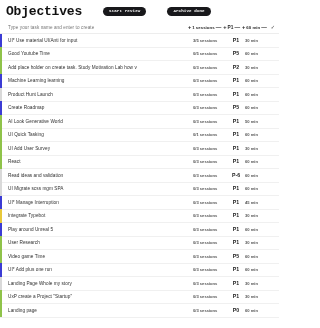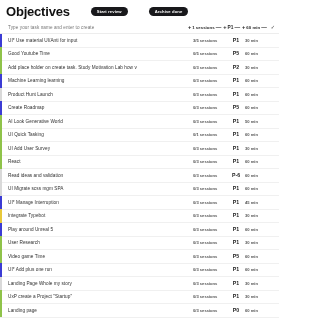--- a/index.html
+++ b/index.html
@@ -8,20 +8,21 @@
     background:#ffffff;
     font-family:"Liberation Sans", sans-serif;
     overflow:hidden;
   }
   #app { width:279px; height:328px; position:relative; background:#fff; }
 
   
   .header {
     display:flex; align-items:center; gap:21px;
     padding:4px 6px 2px 6px;
+    font-family:Liberation Mono, monospace;
   }
   .page-title {
     font-size:13px; font-weight:700; color:#111;
     letter-spacing:-0.2px; line-height:15px;
   }
   .pill {
     background:#18181b; color:#fff;
     font-size:4.2px; font-weight:700;
     padding:2px 6px; border-radius:8px;
     letter-spacing:0.1px; white-space:nowrap;

